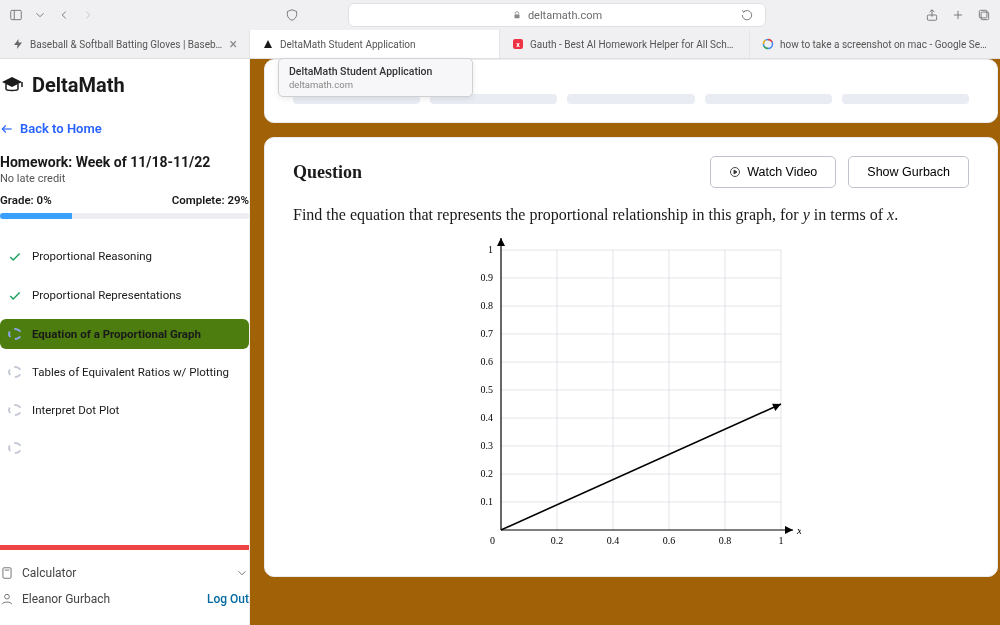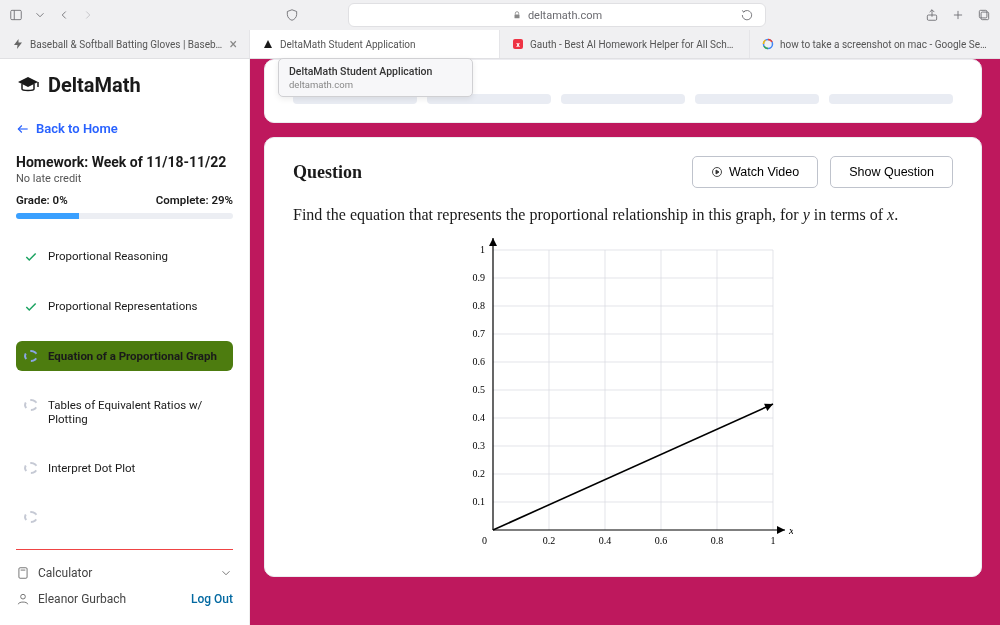--- a/index.html
+++ b/index.html
@@ -23,41 +23,41 @@
   .tab .favicon { width:12px; height:12px; flex:0 0 12px; }
   .tab .close { margin-left:auto; color:#888; font-size:14px; line-height:1; }
 
   
   .hover-card { position:absolute; top:58px; left:278px; background:#f7f7f9; border:1px solid #d0d0d3; border-radius:5px; padding:6px 10px; box-shadow:0 2px 6px rgba(0,0,0,0.08); z-index:100; font-size:10.5px; width:195px; }
   .hover-card .title { font-weight:500; color:#333; }
   .hover-card .sub { color:#888; font-size:9.5px; margin-top:1px; }
 
   
   .workspace { display:flex; height: calc(625px - 58px); }
-  .sidebar { width:250px; background:#fff; border-right:1px solid #eee; padding:14px 16px; overflow:hidden; display:flex; flex-direction:column; }
-  .content { flex:1; background:#be185d; padding:0 18px 14px 14px; overflow:hidden; }
+  .sidebar { width:250px; background:#fff; border-right:1px solid #eee; padding:14px 0; overflow:hidden; display:flex; flex-direction:column; }
+  .content { flex:1; background:#a16207; padding:0 2px 14px 14px; overflow:hidden; }
 
   
   .brand { display:flex; align-items:center; gap:8px; font-size:20px; font-weight:700; margin-bottom:24px; }
   .brand-icon { width:24px; height:24px; }
   .back-home { color:#2962ff; font-weight:600; font-size:13px; margin-bottom:18px; display:flex; align-items:center; gap:6px; }
   .back-home svg { width:14px; height:14px; stroke:#2962ff; fill:none; stroke-width:2; }
   .hw-title { font-weight:700; font-size:14px; }
   .hw-sub { font-size:11px; color:#555; margin-top:2px; margin-bottom:8px; }
   .grades-row { display:flex; justify-content:space-between; font-size:11.5px; font-weight:600; }
   .progress { height:6px; background:#eceef3; border-radius:3px; margin-top:6px; margin-bottom:22px; overflow:hidden; }
   .progress .fill { height:100%; background:#3aa0ff; width:29%; }
-  .task-list { display:flex; flex-direction:column; gap:19px; }
+  .task-list { display:flex; flex-direction:column; gap:8px; }
   .task { display:flex; align-items:flex-start; gap:10px; padding:8px 8px; font-size:11.5px; border-radius:6px; }
   .task .bullet { width:14px; height:14px; flex:0 0 14px; display:flex; align-items:center; justify-content:center; margin-top:1px; }
   .task.done .bullet svg { stroke:#1aa260; stroke-width:2.5; fill:none; }
   .task.todo .bullet { border:2px dashed #c5c9d4; border-radius:50%; width:12px; height:12px; }
   .task.current { background:#4d7c0f; font-weight:700; }
   .task.current .bullet { border:2px dashed #8aa6e6; border-radius:50%; width:12px; height:12px; }
-  .sidebar-footer { margin-top:auto; border-top:1px solid #ef4444; padding-top:10px; }
+  .sidebar-footer { margin-top:auto; border-top:5px solid #ef4444; padding-top:10px; }
   .footer-row { display:flex; align-items:center; gap:8px; font-size:12px; color:#444; padding:6px 0; justify-content:space-between; }
   .footer-row .left { display:flex; align-items:center; gap:8px; }
   .footer-row svg { width:14px; height:14px; stroke:#666; fill:none; stroke-width:1.5; }
   .logout { color:#0369a1; font-weight:500; }
 
   
   .card { background:#fff; border-radius:10px; border:1px solid #ececf0; padding:18px 28px; }
   .score-card { padding:10px 28px 18px 28px; margin-bottom:14px; }
   .score-line { font-size:12px; color:#333; margin-bottom:10px; }
   .score-line b { font-weight:700; }
@@ -293,21 +293,21 @@
         <div class="q-title">Question</div>
         <div class="q-actions">
           <button class="btn">
             <svg viewBox="0 0 24 24">
                 <circle cx="12" cy="12" r="9"></circle>
                 <polygon points="10,8 16,12 10,16" fill="#333"></polygon>
               </svg>
             <span>Watch Video</span>
           </button>
           <button class="btn">
-            <span>Show Question</span>
+            <span>Show Gurbach</span>
           </button>
         </div>
       </div>
       <div class="q-text">
         <span>Find the equation that represents the proportional relationship in this graph, for </span><span class="var">y</span><span> in terms of </span><span class="var">x</span><span>.</span>
       </div>
       <div class="graph-wrap">
         <div class="graph">
           <svg id="graph-svg" viewBox="0 0 340 320" width="340" height="320">
               <line x1="96" y1="292" x2="96" y2="12" stroke="#d7d9e0" stroke-width="0.7"></line>

